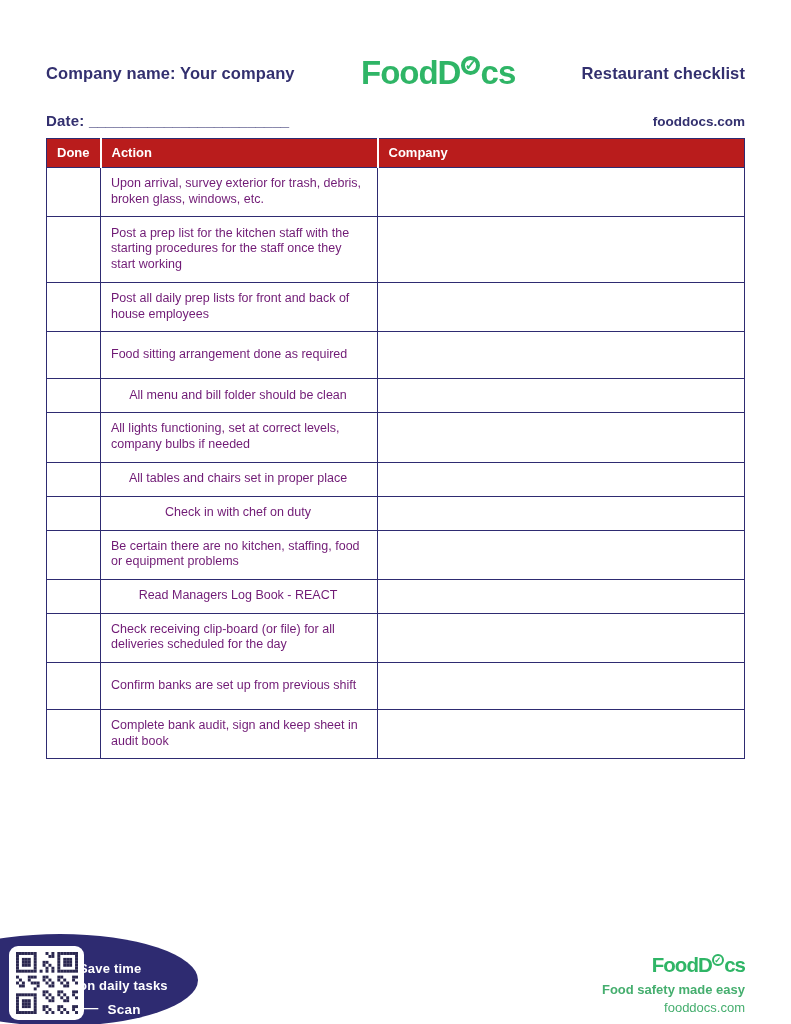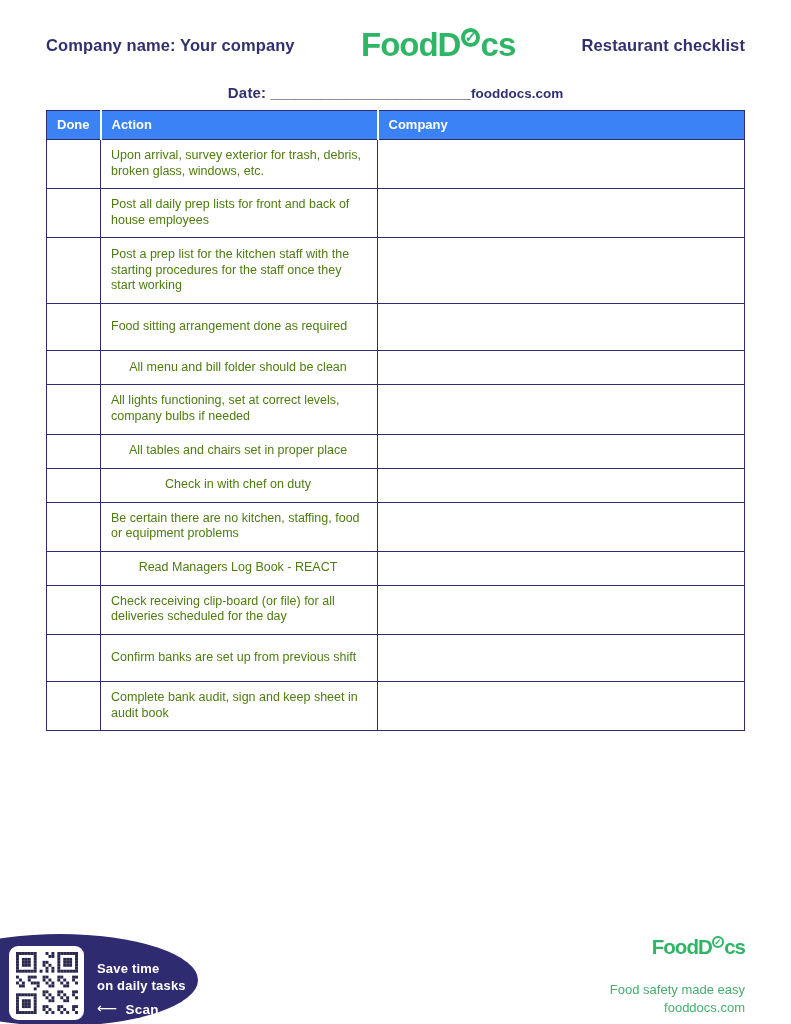--- a/index.html
+++ b/index.html
@@ -11,21 +11,21 @@
     background:#ffffff;
     overflow:hidden;
     font-family:"Liberation Sans", sans-serif;
     color:#2E2B71;
   }
   .content { padding:0 46px; }
 
   
   .top-header {
     display:flex; align-items:center; justify-content:space-between;
-    padding-top:26px;
+    padding-top:54px;
   }
   .company-name, .doc-title {
     font-size:16.5px; font-weight:700; letter-spacing:.1px; color:#33306F;
   }
   .brand-logo {
     display:inline-flex; 
     font-weight:800; color:#2FB566; letter-spacing:-1px;
     font-size:33px;
   }
   .brand-logo .o-check {
@@ -34,47 +34,47 @@
     border:.135em solid #2FB566; border-radius:50%;
     margin:0 .015em; position:relative; top:.065em;
   }
   .brand-logo .o-check .tick {
     color:#2FB566; font-size:.42em; font-weight:800; letter-spacing:0;
     position:relative; top:-.05em;
   }
 
   
   .date-line {
-    display:flex; align-items:baseline; justify-content:center;
+    display:flex; align-items:baseline; justify-content:space-between;
     margin-top:20px;
   }
   .date-field { font-size:15px; font-weight:700; color:#33306F; letter-spacing:.2px; }
   .date-field .blank { font-weight:600; letter-spacing:0; }
   .site-link { font-size:13.5px; font-weight:600; color:#33306F; }
 
   
   table.checklist {
     width:100%;
     margin-top:9px;
     border-collapse:collapse;
     border:1.5px solid #2E2B71;
   }
   table.checklist thead th {
-    background:#3b82f6; color:#ffffff;
+    background:#b91c1c; color:#ffffff;
     font-size:13px; font-weight:700; text-align:left;
     padding:6px 10px 7px 10px;
     border-right:2px solid #ffffff;
   }
   table.checklist thead th:last-child { border-right:none; }
   table.checklist td {
     border:1px solid #2E2B71;
     vertical-align:middle;
     padding:8px 12px 9px 10px;
     font-size:12.5px; line-height:15.6px;
-    color:#4d7c0f;
+    color:#701a75;
   }
   col.c-done { width:50px; }
   col.c-action { width:277px; }
   td.done-cell { padding:0; }
   td.row-1line { height:34px;text-align:center; }
   td.row-2line { height:47px; }
   td.row-3line { height:66px; }
 
   
   .qr-blob {
@@ -83,36 +83,36 @@
     background:#2E2B71; border-radius:50%;
   }
   .qr-card {
     position:absolute; left:9px; top:946px;
     width:75px; height:74px;
     background:#ffffff; border-radius:9px;
     display:flex; align-items:center; justify-content:center;
   }
   .qr-card svg { display:block; }
   .blob-text {
-    position:absolute; left:97px; top:961px;
+    position:absolute; left:79px; top:961px;
     color:#ffffff;
   }
   .blob-caption { font-size:13px; font-weight:700; line-height:16.5px; letter-spacing:.2px; }
   .scan-row {
     margin-top:7px; display:flex; align-items:center; gap:8px;
     font-size:13.5px; font-weight:700; letter-spacing:.3px;
   }
   .scan-row .arrow { font-weight:400; font-size:14px; position:relative; top:-1px; }
 
   .footer-brand {
     position:absolute; right:46px; bottom:9px;
     text-align:right;
   }
   .footer-brand .brand-logo { font-size:20.5px; }
-  .footer-tagline { font-size:13px; font-weight:400; color:#45AE6E; margin-top:23px; }
+  .footer-tagline { font-size:13px; font-weight:700; color:#45AE6E; margin-top:5px; }
   .footer-site { font-size:13px; font-weight:400; color:#45AE6E; margin-top:3px; }
 </style>
 </head>
 <body>
 
 <div class="page">
   <div class="content">
 
     <div class="top-header">
       <div class="company-name">Company name: Your company</div>
@@ -149,29 +149,29 @@
       </thead>
       <tbody id="checklist-rows">
     <tr>
       <td class="done-cell row-2line"></td>
       <td class="action-cell row-2line">Upon arrival, survey exterior for trash, debris, broken glass, windows, etc.</td>
       <td class="comments-cell row-2line"></td>
     </tr>
 
 
     <tr>
-      <td class="done-cell row-2line"></td>
-      <td class="action-cell row-2line">Post all daily prep lists for front and back of house employees</td>
-      <td class="comments-cell row-2line"></td>
-    </tr>
-
-    <tr>
       <td class="done-cell row-3line"></td>
       <td class="action-cell row-3line">Post a prep list for the kitchen staff with the starting procedures for the staff once they start working</td>
       <td class="comments-cell row-3line"></td>
+    </tr>
+
+    <tr>
+      <td class="done-cell row-2line"></td>
+      <td class="action-cell row-2line">Post all daily prep lists for front and back of house employees</td>
+      <td class="comments-cell row-2line"></td>
     </tr>
 
     <tr>
       <td class="done-cell row-2line"></td>
       <td class="action-cell row-2line">Food sitting arrangement done as required</td>
       <td class="comments-cell row-2line"></td>
     </tr>
 
     <tr>
       <td class="done-cell row-1line"></td>

